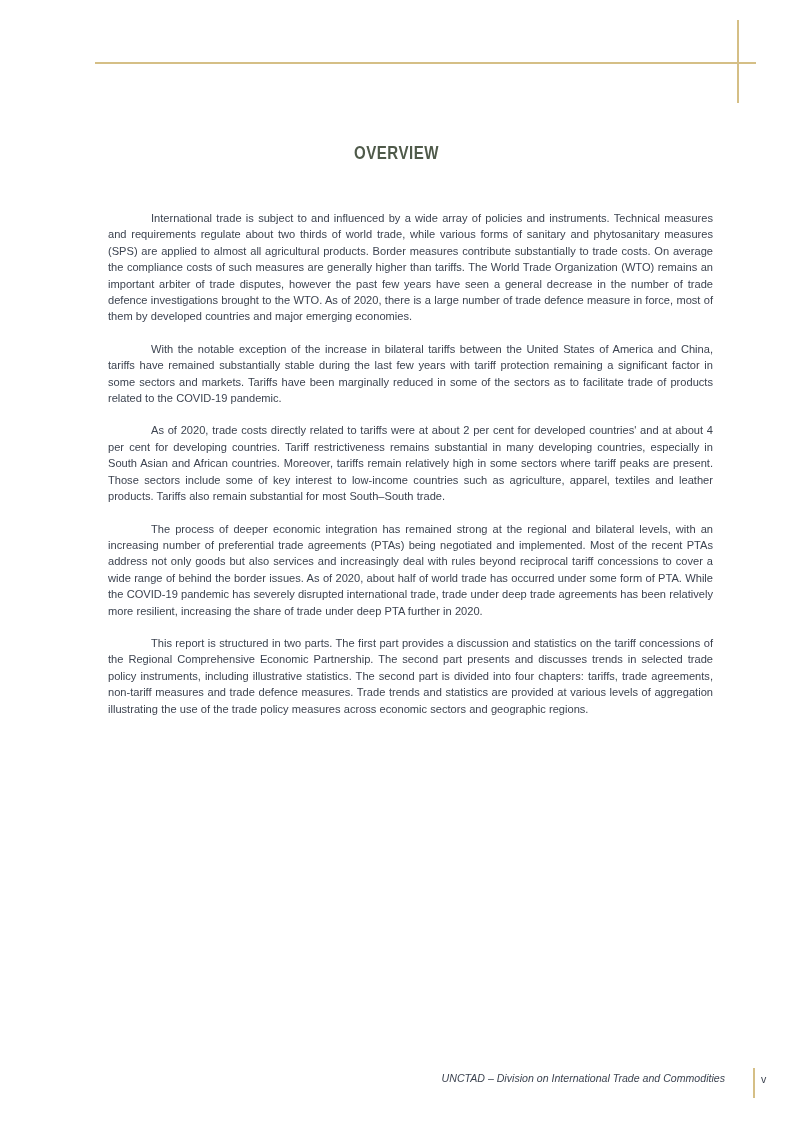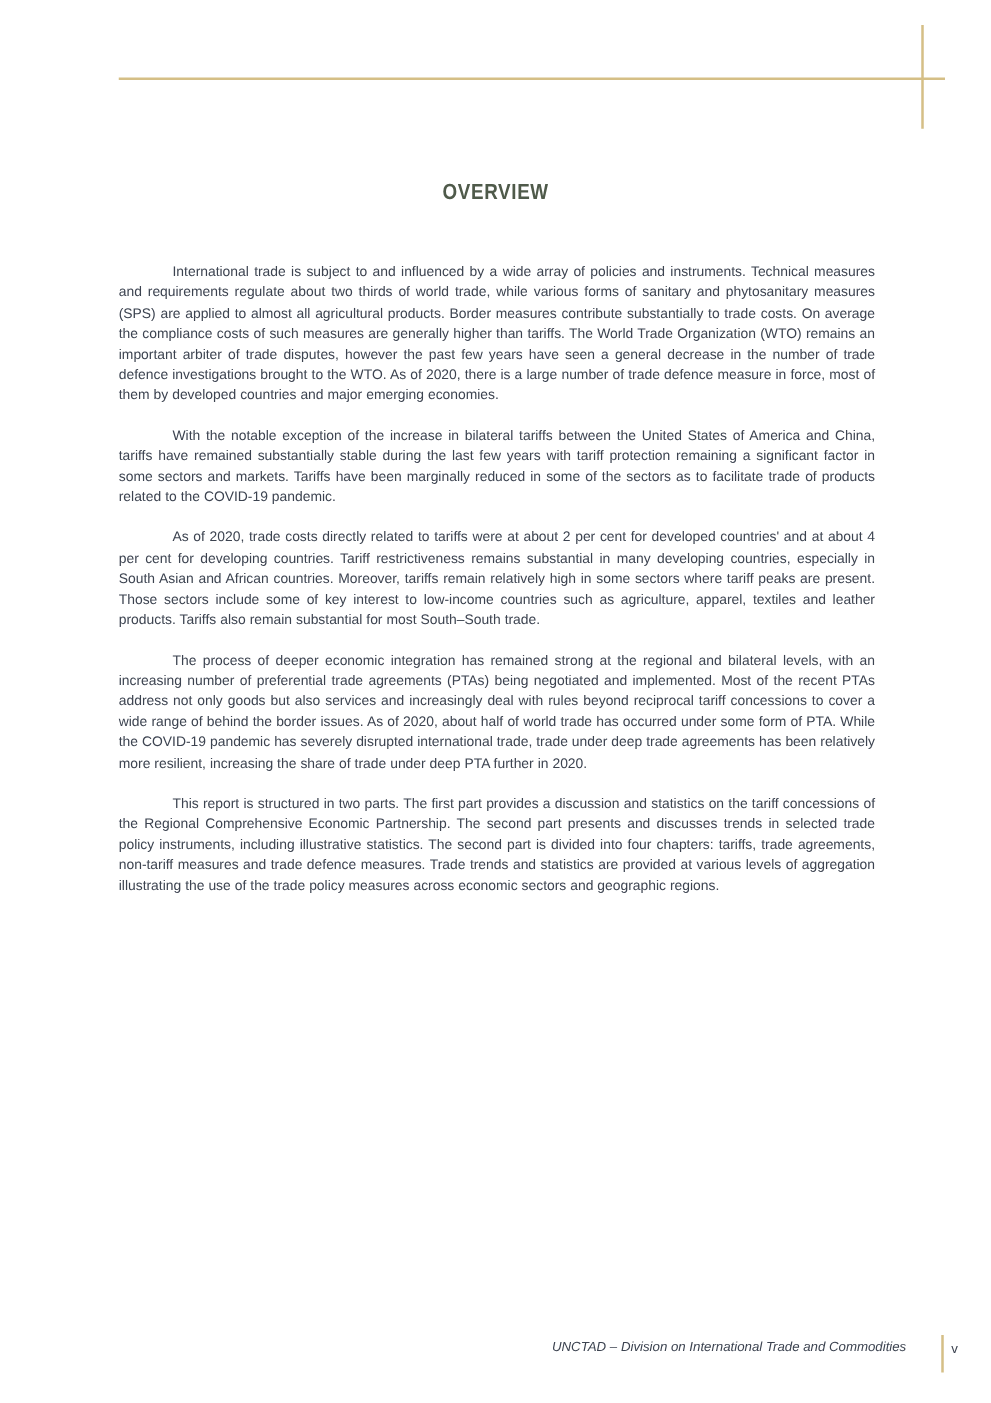--- a/index.html
+++ b/index.html
@@ -53,21 +53,21 @@
     font-weight: bold;
     letter-spacing: 0.6px;
     color: #4f5a4a;
     transform: scaleX(0.86);
     transform-origin: center top;
   }
 
   
   .body-block {
     position: absolute;
-    left: 95px;
+    left: 108px;
     top: 210px;
     width: 605px;
   }
   .para {
     margin: 0 0 16px 0;
     text-indent: 43px;
     text-align: justify;
     font-family: "Liberation Sans", sans-serif;
     font-size: 11.1px;
     line-height: 16.4px;

